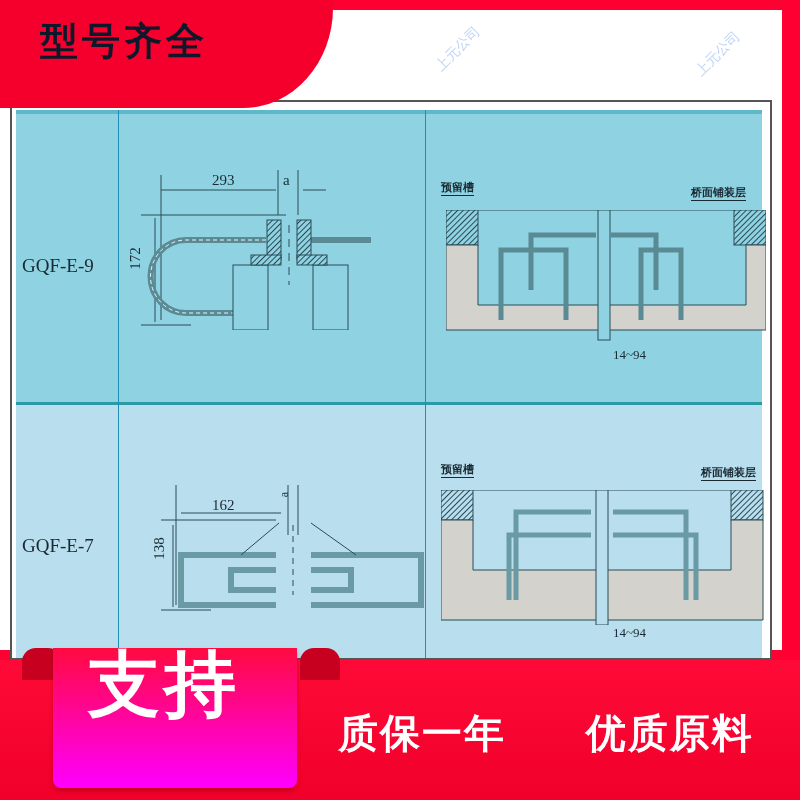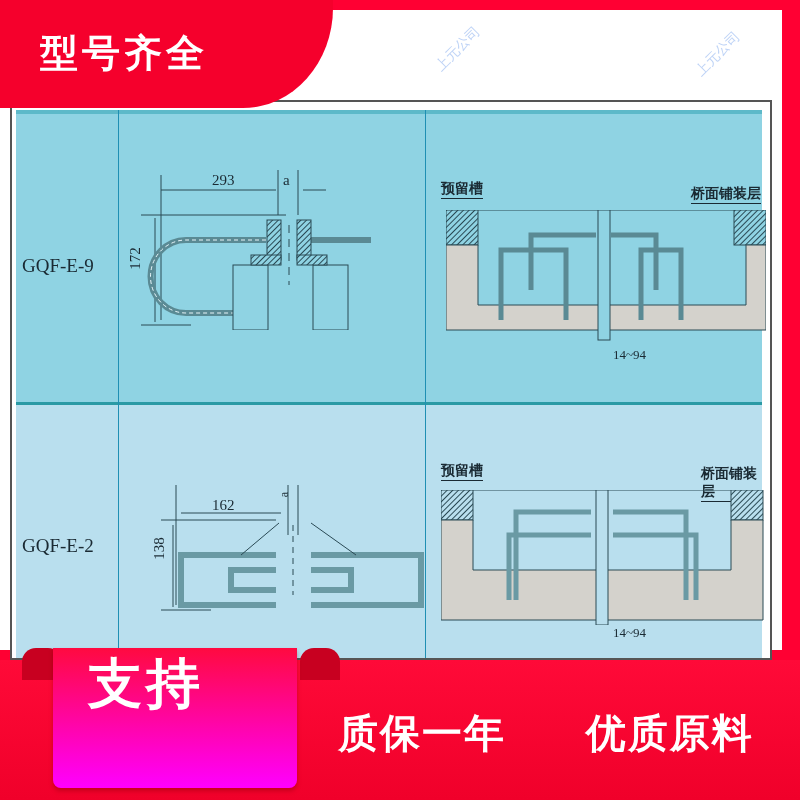--- a/index.html
+++ b/index.html
@@ -8,56 +8,56 @@
 
   .frame-red { position: absolute; inset: 0; background: #ff0033; }
   .white-panel { position: absolute; left: 0; top: 10px; width: 782px; height: 640px; background: #ffffff; }
 
   .title-tab {
     position: absolute; left: 0; top: 0; width: 333px; height: 108px;
     background: #f5002c; border-bottom-right-radius: 90px 100px;
     z-index: 5;
   }
   .title-text {
-    position: absolute; left: 40px; top: 28px; font-size: 38px; font-weight: bold;
-    color: #ffffff; letter-spacing: 4px; z-index: 6;
+    position: absolute; left: 40px; top: 16px; font-size: 38px; font-weight: bold;
+    color: #0f172a; letter-spacing: 4px; z-index: 6;
     font-family: "DejaVu Sans", sans-serif;
   }
 
   .table-outer {
     position: absolute; left: 10px; top: 100px; width: 762px; height: 560px;
     border: 2px solid #555; background: #fff;
   }
   .table-inner {
     position: absolute; left: 16px; top: 110px; width: 746px; height: 548px;
   }
   .row1 { position: absolute; left: 0; top: 0; width: 746px; height: 295px; background: #8fd3e3; border-top: 4px solid #5db9c9; border-bottom: 3px solid #2a9aa5; }
   .row2 { position: absolute; left: 0; top: 295px; width: 746px; height: 253px; background: #b9dfee; }
   .vline { position: absolute; top: 0; width: 1px; height: 548px; background: #1f8fb3; }
 
   .model-label {
     position: absolute; font-family: "Liberation Serif", serif; font-size: 19px; color: #1a2a33;
   }
   .dim-label { position: absolute; font-family: "Liberation Serif", serif; font-size: 15px; color: #1a2a33; }
-  .cn-label { position: absolute; font-family: Liberation Mono, monospace; font-size: 14px; font-weight: bold; color: #1a2a33; border-bottom: 1px solid #1a2a33; }
+  .cn-label { position: absolute; font-family: Liberation Mono, monospace; font-size: 11px; font-weight: bold; color: #1a2a33; border-bottom: 1px solid #1a2a33; }
 
   svg.drawing { position: absolute; }
 
   .watermark { position: absolute; color: rgba(70,130,230,0.35); font-size: 14px; transform: rotate(-45deg); font-family: "DejaVu Sans", sans-serif; }
 
   .bottom-banner { position: absolute; left: 0; top: 660px; width: 800px; height: 140px; background: linear-gradient(#ff0a38, #f0002a); }
   .ribbon-ear-l { position: absolute; left: 22px; top: 648px; width: 40px; height: 32px; background: #c80020; border-radius: 14px 14px 0 0; }
   .ribbon-ear-r { position: absolute; left: 300px; top: 648px; width: 40px; height: 32px; background: #c80020; border-radius: 14px 14px 0 0; }
   .badge {
     position: absolute; left: 53px; top: 648px; width: 244px; height: 140px;
     background: linear-gradient(#ff0a40, #ff00ff); border-radius: 0 0 8px 8px;
     box-shadow: 0 3px 4px rgba(120,0,0,0.35);
   }
   .badge-text {
-    position: absolute; left: 88px; top: 652px; width: 160px; font-size: 54px; font-weight: bold; color: #fff;
+    position: absolute; left: 88px; top: 652px; width: 160px; font-size: 72px; font-weight: bold; color: #fff;
     line-height: 64px; letter-spacing: 4px; font-family: "DejaVu Sans", sans-serif;
   }
   .slogan {
     position: absolute; left: 338px; top: 706px; font-size: 40px; font-weight: bold; color: #ffffff;
     letter-spacing: 2px; word-spacing: 24px; white-space: pre; font-family: "DejaVu Sans", sans-serif;
   }
 </style>
 </head>
 <body>
 
@@ -119,21 +119,21 @@
       <rect x="288" y="0" width="32" height="35" fill="url(#hatch)"></rect>
       <path d="M0 35 H32 V95 H300 V35 H320 V120 H0 Z" fill="#d4d2cc"></path>
       <path d="M32 0 H288" fill="none"></path>
       <rect x="152" y="0" width="12" height="130" fill="#8fd3e3"></rect>
       <path d="M85 80 V25 H150 M210 80 V25 H165" fill="none" stroke="#5a8a94" stroke-width="5"></path>
       <path d="M55 110 V40 H120 V110 M235 110 V40 H195 V110" fill="none" stroke="#5a8a94" stroke-width="5"></path>
     </g>
   </svg>
   <div class="dim-label" style="left:597px;top:237px;font-size:13px;">14~94</div>
 
-  <div class="model-label" style="left:6px;top:425px;">GQF-E-2</div>
+  <div class="model-label" style="left:6px;top:425px;">GQF-E-7</div>
   <div class="dim-label" style="left:196px;top:387px;">162</div>
   <div class="dim-label" style="left:132px;top:430px;transform:rotate(-90deg);">138</div>
   <div class="dim-label" style="left:266px;top:377px;transform:rotate(-90deg);font-size:12px;">a</div>
 
   <svg class="drawing" style="left:135px;top:375px;" width="275" height="140" viewBox="0 0 275 140">
     <g stroke="#2a4a55" fill="none" stroke-width="1">
       <line x1="10" y1="35" x2="125" y2="35"></line>
       <line x1="25" y1="0" x2="25" y2="120"></line>
       <line x1="30" y1="28" x2="130" y2="28"></line>
       <line x1="10" y1="125" x2="60" y2="125"></line>

